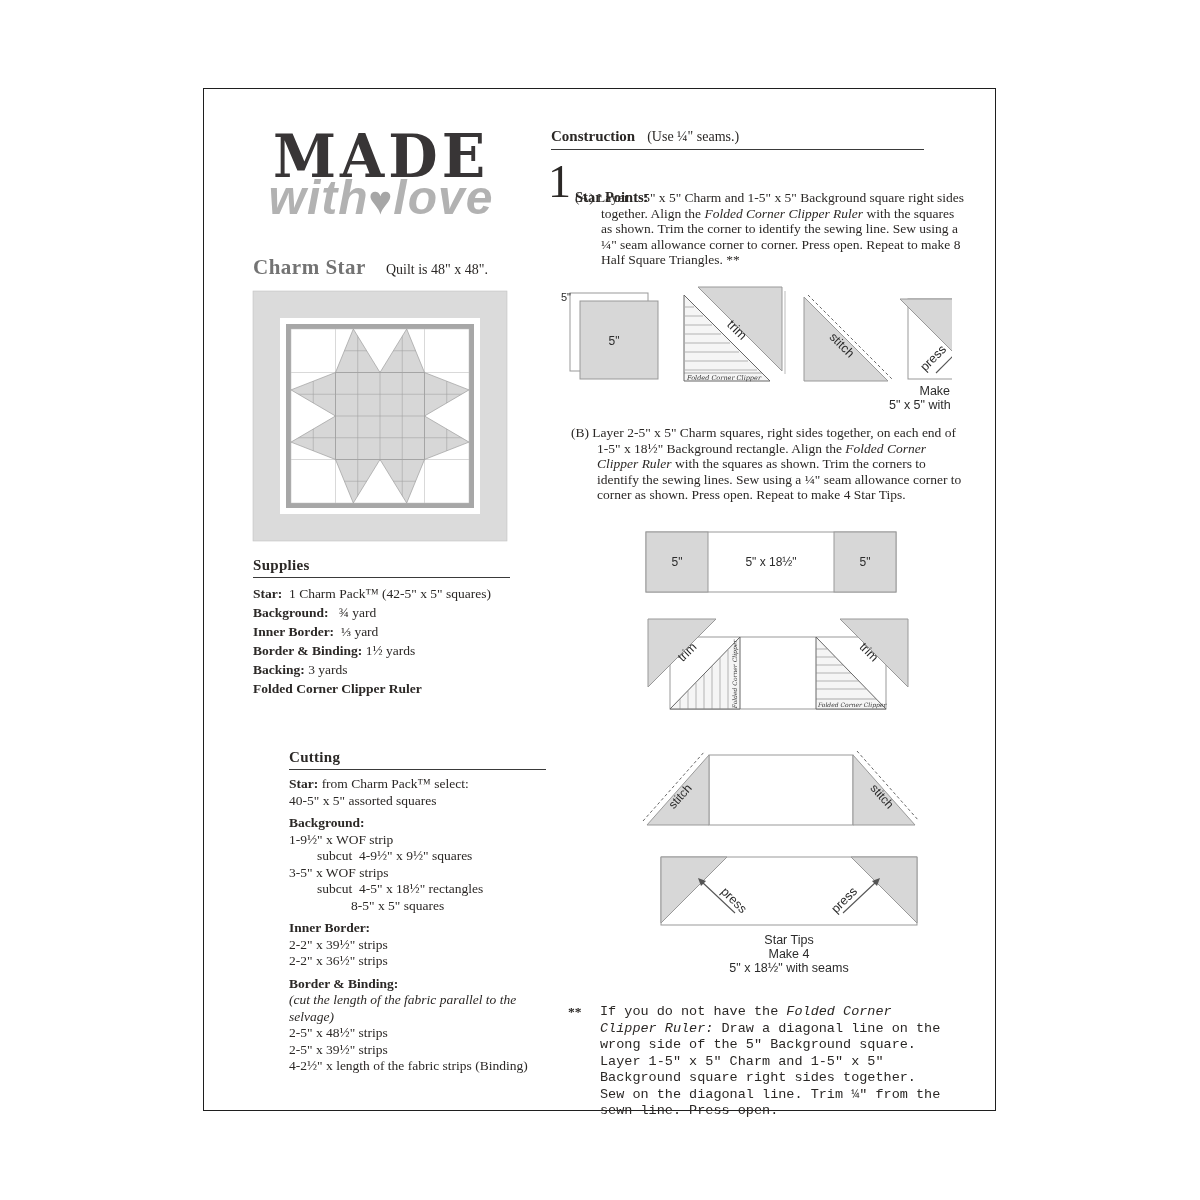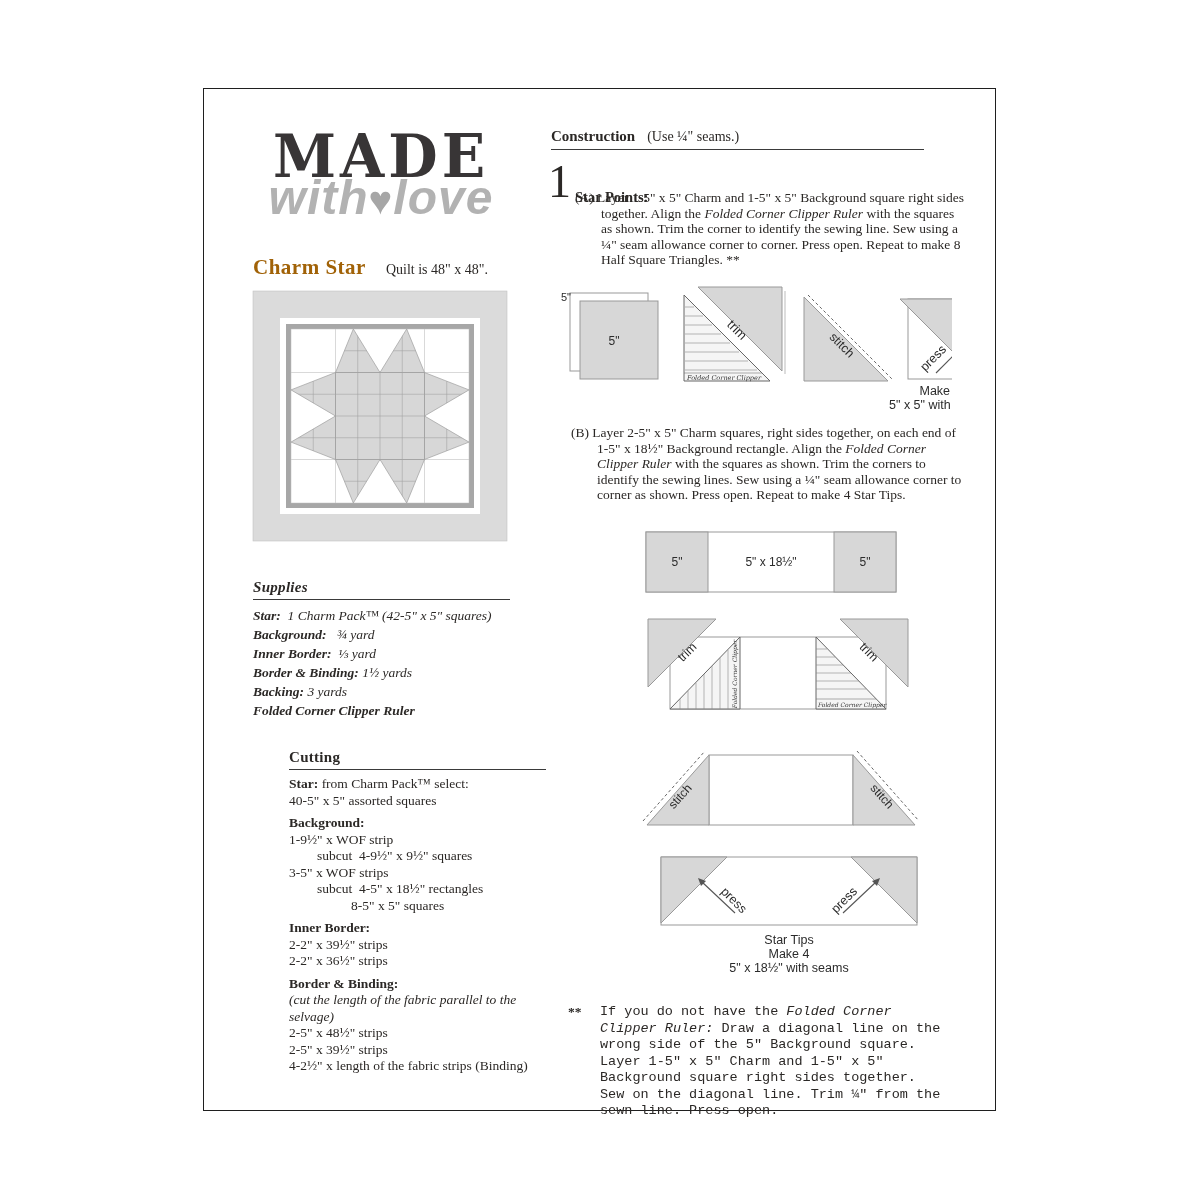--- a/index.html
+++ b/index.html
@@ -6,21 +6,21 @@
   body{width:1200px;height:1200px;position:relative;font-family:"Liberation Serif",serif;color:#2b2826;}
   .sheet{position:absolute;left:203px;top:88px;width:791px;height:1021px;border:1.5px solid #1f1f1f;background:#fff;}
   .abs{position:absolute;}
   
   .logo{left:38px;top:38px;width:278px;text-align:center;}
   .logo-made{font-family:"DejaVu Serif",serif;font-weight:bold;font-size:57px;line-height:58px;letter-spacing:4px;color:#383536;transform:scaleY(1.06);}
   .logo-script{font-family:Liberation Sans, sans-serif;font-style:italic;font-weight:bold;font-size:48px;line-height:50px;color:#b2b2b2;margin-top:-12px;letter-spacing:1px;}
   .logo-script .heart{color:#a6a6a6;font-style:normal;font-size:40px;}
   
   .title-row{left:49px;top:166px;width:430px;white-space:nowrap;}
-  .title{font-size:21px;font-weight:bold;letter-spacing:0.5px;color:#a16207;display:inline;}
+  .title{font-size:21px;font-weight:bold;letter-spacing:0.5px;color:#737373;display:inline;}
   .subtitle{font-size:14px;display:inline;margin-left:16px;color:#2b2826;}
   
   .sec{width:257px;}
   .sec-head{font-size:15px;font-weight:bold;border-bottom:1.6px solid #3a3a3a;padding-bottom:3px;letter-spacing:0.3px;}
   .lines{margin-top:6px;font-size:13.5px;}
   .sup .line{line-height:19px;}
   .cut .line{line-height:16.5px;}
   .line{white-space:pre-wrap;}
   .line b{font-weight:bold;}
   .it{font-style:italic;}
@@ -108,21 +108,21 @@
       <line x1="40" y1="63.75" x2="218" y2="63.75"></line>
         <line x1="40" y1="85.5" x2="218" y2="85.5"></line>
       <line x1="40" y1="107.25" x2="218" y2="107.25"></line>
         <line x1="40" y1="129" x2="218" y2="129"></line>
       <line x1="40" y1="150.75" x2="218" y2="150.75"></line>
         <line x1="40" y1="172.5" x2="218" y2="172.5"></line>
       <line x1="40" y1="194.25" x2="218" y2="194.25"></line>
     </g>
   </svg>
 
-  <div class="abs sec sup" style="left:49px;top:490px;font-style:italic;">
+  <div class="abs sec sup" style="left:49px;top:468px;">
     <div class="sec-head">Supplies</div>
     <div class="lines">
         <div class="line"><b>Star:</b>  1 Charm Pack™ (42-5" x 5" squares)</div>
         <div class="line"><b>Background:</b>   ¾ yard</div>
         <div class="line"><b>Inner Border:</b>  ⅓ yard</div>
         <div class="line"><b>Border &amp; Binding:</b> 1½ yards</div>
         <div class="line"><b>Backing:</b> 3 yards</div>
         <div class="line"><b>Folded Corner Clipper Ruler</b></div>
       </div>
   </div>

